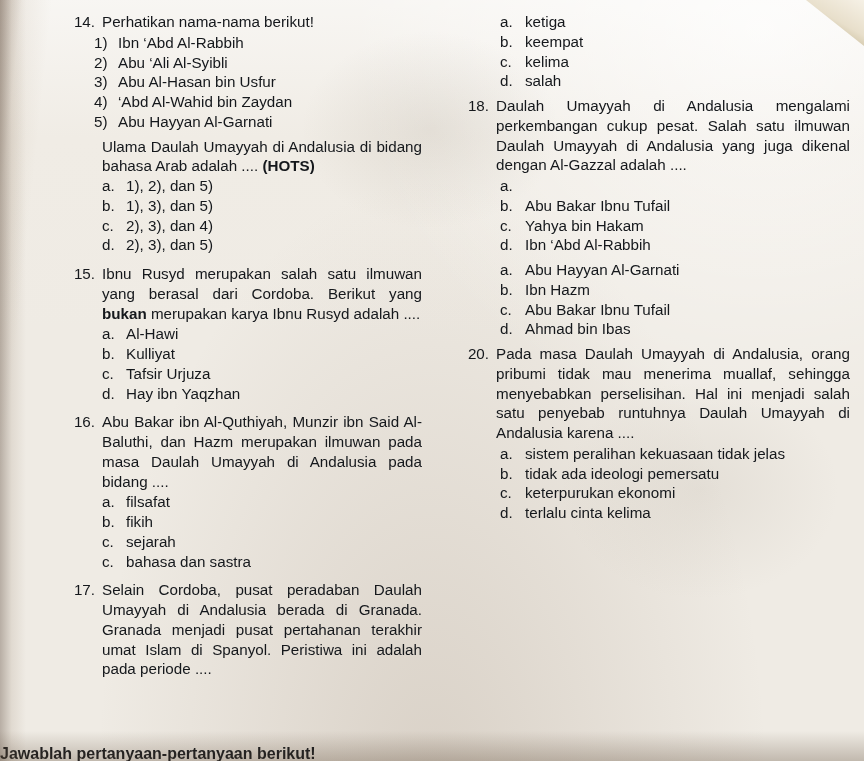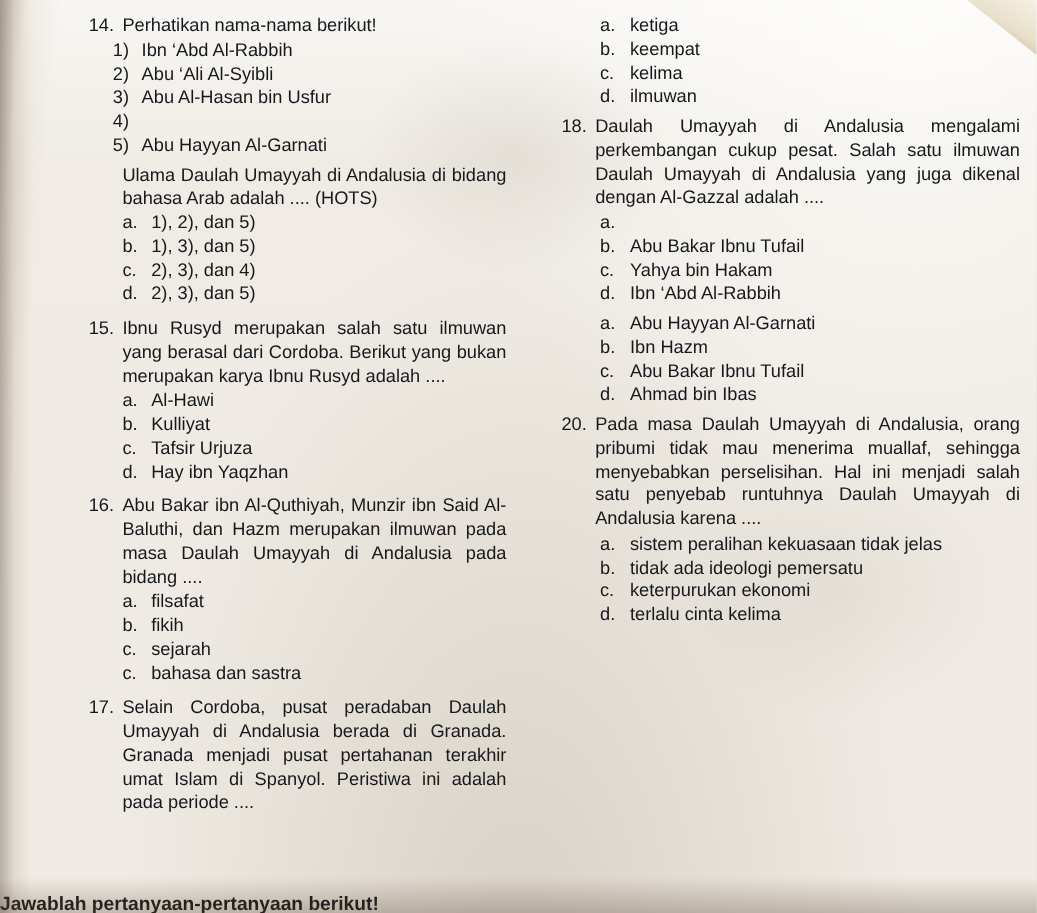--- a/index.html
+++ b/index.html
@@ -110,21 +110,21 @@
     margin-left: 34px;
   }
   .opt-r .lbl {
     width: 25px;
     flex: 0 0 25px;
   }
   .indent-text {
     margin-left: 30px;
     text-align: justify;
   }
-  .b { font-weight: normal; }
+  .b { font-weight: bold; }
   .gap { height: 9px; }
   .gap-sm { height: 5px; }
   .bottom-line {
     position: absolute;
     left: 0;
     bottom: -4px;
     width: 420px;
     font-weight: bold;
     font-size: 16px;
     color: #15181c;
@@ -171,20 +171,21 @@
         <div class="sub">
           <div class="lbl">2)</div>
           <div>Abu ‘Ali Al-Syibli</div>
         </div>
         <div class="sub">
           <div class="lbl">3)</div>
           <div>Abu Al-Hasan bin Usfur</div>
         </div>
         <div class="sub">
           <div class="lbl">4)</div>
+          <div>‘Abd Al-Wahid bin Zaydan</div>
         </div>
         <div class="sub">
           <div class="lbl">5)</div>
           <div>Abu Hayyan Al-Garnati</div>
         </div>
         <div class="gap-sm"></div>
         <div class="indent-text"><span>Ulama Daulah Umayyah di Andalusia di bidang bahasa Arab adalah .... </span><span class="b">(HOTS)</span></div>
         <div class="opt">
           <div class="lbl">a.</div>
           <div>1), 2), dan 5)</div>
@@ -271,21 +272,21 @@
         <div class="opt-r">
           <div class="lbl">b.</div>
           <div>keempat</div>
         </div>
         <div class="opt-r">
           <div class="lbl">c.</div>
           <div>kelima</div>
         </div>
         <div class="opt-r">
           <div class="lbl">d.</div>
-          <div>ilmuwan</div>
+          <div>salah</div>
         </div>
 
         <div class="gap-sm"></div>
 
         <div class="q">
           <div class="num">18.</div>
           <div class="body">
             <div class="q-text">Daulah Umayyah di Andalusia mengalami perkembangan cukup pesat. Salah satu ilmuwan Daulah Umayyah di Andalusia yang juga dikenal dengan Al-Gazzal adalah ....</div>
           </div>
         </div>

